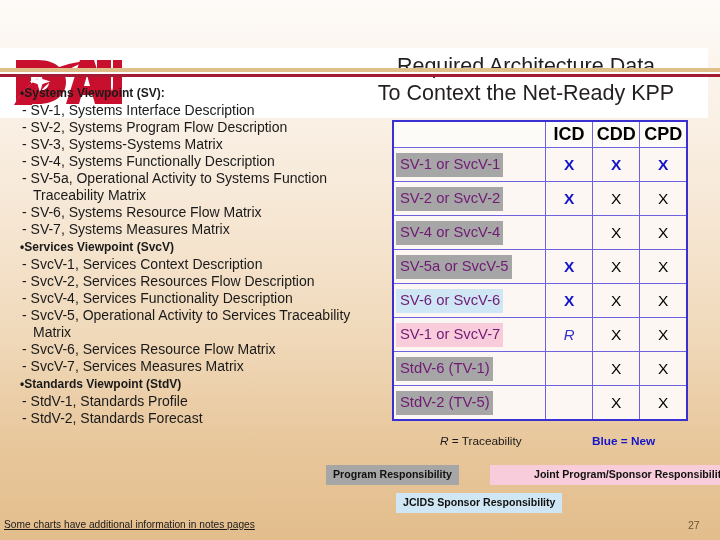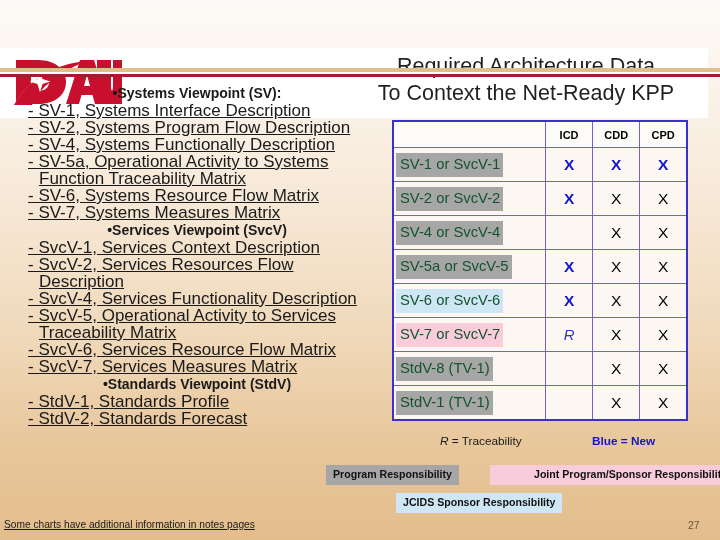--- a/index.html
+++ b/index.html
@@ -68,35 +68,33 @@
   }
 
   
   .bullets {
     position: absolute;
     left: 12px; top: 84px;
     width: 362px;
     color: #1a1a1a;
   }
   .b-head {
-    font-size: 14px;
+    font-size: 12px;
     font-weight: bold;
     line-height: 18px;
     margin: 0 0 0 8px;
     white-space: nowrap;
-    text-align: center;
   }
   .b-item {
-    font-size: 17px;
+    font-size: 14px;
     line-height: 17px;
-    margin: 0 0 0 16px;
+    margin: 0 0 0 10px;
     padding-left: 11px;
     text-indent: -11px;
     max-width: 330px;
-    text-decoration: underline;
   }
 
   .footnote {
     position: absolute;
     left: 4px; top: 519px;
     font-size: 10.2px;
     color: #1a1a1a;
     text-decoration: underline;
   }
 
@@ -118,33 +116,33 @@
     table-layout: fixed;
   }
   .matrix td, .matrix th {
     border: 1px solid #6d63e0;
     padding: 0;
     margin: 0;
     background: transparent;
   }
   .matrix th {
     height: 25px;
-    font-size: 11px;
+    font-size: 18px;
     font-weight: bold;
     color: #000;
     text-align: center;
     background: #fdfbf8;
   }
   .col-label { width: 152px; }
   .col-icd, .col-cdd, .col-cpd { width: 47px; }
 
   .matrix td.rowlabel {
     height: 33px;
     font-size: 14.8px;
-    color: #14532d;
+    color: #701a75;
     text-align: left;
     padding-left: 2px;
     white-space: nowrap;
     vertical-align: middle;
   }
   .matrix td.rowlabel .hl {
     display: inline-block;
     padding: 2px 3px 3px 4px;
     line-height: 19px;
   }
@@ -253,20 +251,21 @@
   </div>
 
   <div class="rule-gold"></div>
   <div class="rule-white"></div>
   <div class="rule-red"></div>
 
   <div class="bullets" id="bullets">
       <div class="b-head">•Systems Viewpoint (SV):</div>
       <div class="b-item">- SV-1, Systems Interface Description</div>
       <div class="b-item">- SV-2, Systems Program Flow Description</div>
+      <div class="b-item">- SV-3, Systems-Systems Matrix</div>
       <div class="b-item">- SV-4, Systems Functionally Description</div>
       <div class="b-item">- SV-5a, Operational Activity to Systems Function Traceability Matrix</div>
       <div class="b-item">- SV-6, Systems Resource Flow Matrix</div>
       <div class="b-item">- SV-7, Systems Measures Matrix</div>
       <div class="b-head">•Services Viewpoint (SvcV)</div>
       <div class="b-item">- SvcV-1, Services Context Description</div>
       <div class="b-item">- SvcV-2, Services Resources Flow Description</div>
       <div class="b-item">- SvcV-4, Services Functionality Description</div>
       <div class="b-item">- SvcV-5, Operational Activity to Services Traceability Matrix</div>
       <div class="b-item">- SvcV-6, Services Resource Flow Matrix</div>
@@ -316,33 +315,33 @@
           <td class="mark">X</td>
           <td class="mark">X</td>
         </tr>
         <tr>
           <td class="rowlabel"><span class="hl blue">SV-6 or SvcV-6</span></td>
           <td class="mark xb">X</td>
           <td class="mark">X</td>
           <td class="mark">X</td>
         </tr>
         <tr>
-          <td class="rowlabel"><span class="hl pink">SV-7 or SvcV-7</span></td>
+          <td class="rowlabel"><span class="hl pink">SV-1 or SvcV-7</span></td>
           <td class="mark rr">R</td>
           <td class="mark">X</td>
           <td class="mark">X</td>
         </tr>
         <tr>
-          <td class="rowlabel"><span class="hl gray">StdV-8 (TV-1)</span></td>
+          <td class="rowlabel"><span class="hl gray">StdV-6 (TV-1)</span></td>
           <td class="mark"></td>
           <td class="mark">X</td>
           <td class="mark">X</td>
         </tr>
         <tr>
-          <td class="rowlabel"><span class="hl gray">StdV-1 (TV-1)</span></td>
+          <td class="rowlabel"><span class="hl gray">StdV-2 (TV-5)</span></td>
           <td class="mark"></td>
           <td class="mark">X</td>
           <td class="mark">X</td>
         </tr>
       </tbody>
   </table>
 
   <div class="legend-line">
     <div class="legend-rec">
       <i>R</i><span> = Traceability</span>

